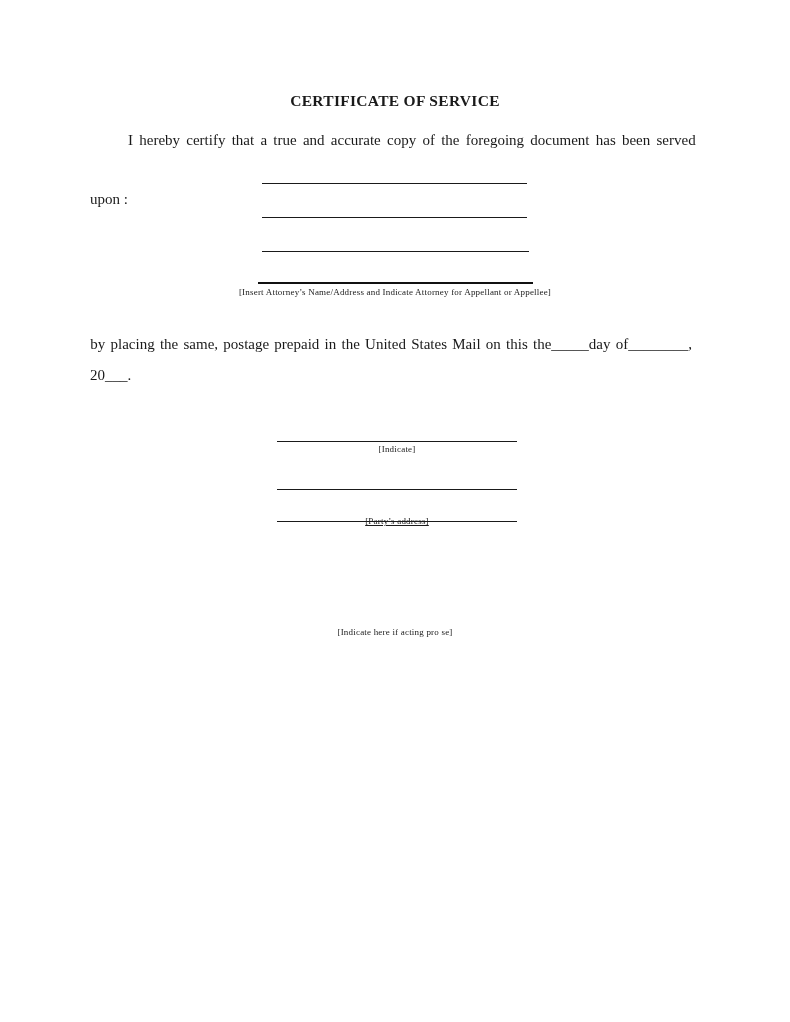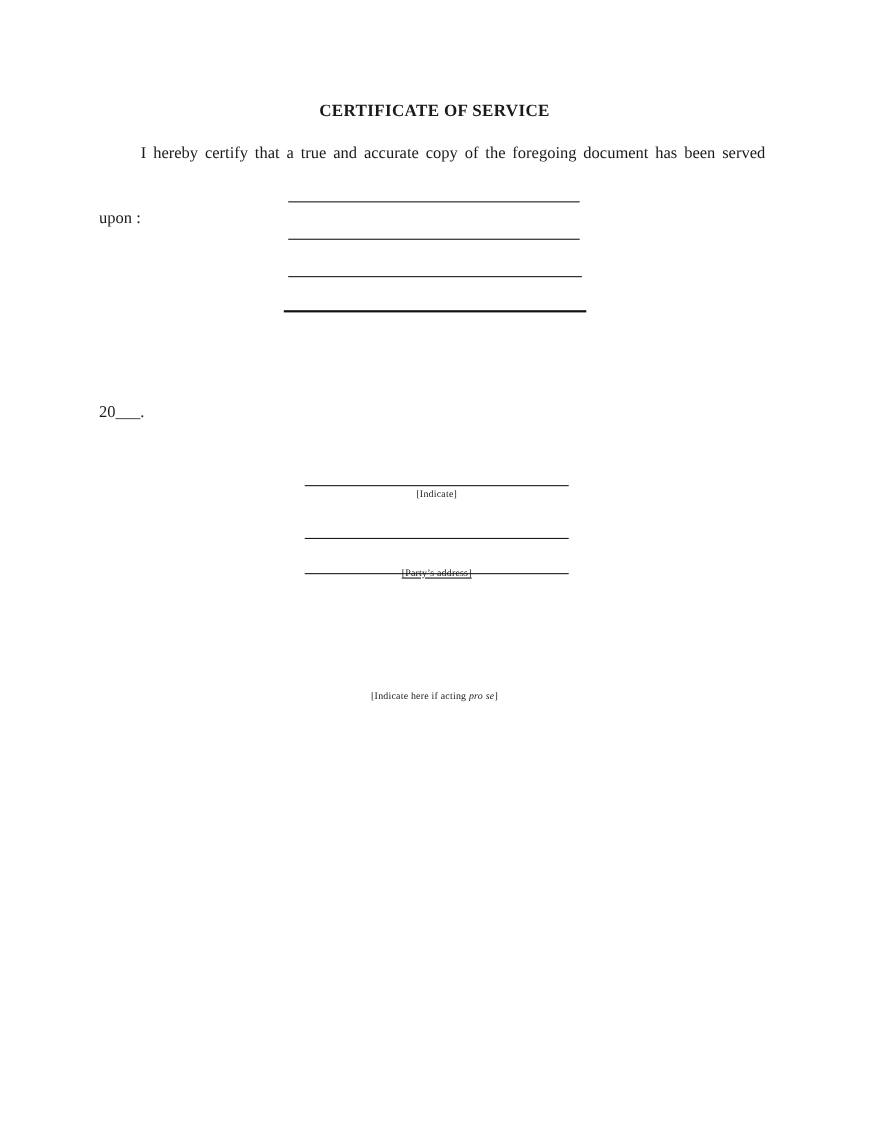--- a/index.html
+++ b/index.html
@@ -47,38 +47,40 @@
   }
   .caption {
     position: absolute;
     font-size: 9px;
     letter-spacing: 0.2px;
     white-space: pre;
     text-align: center;
   }
   .caption.full { left: 0; width: 790px; }
   .caption.sigw { left: 277px; width: 240px; }
-  .italic { font-style: italic; }
+  .italic { }
 </style>
 </head>
 <body>
 
 <div class="page">
 
   <div class="doc-title">CERTIFICATE OF SERVICE</div>
 
   <div class="body-text ws2" style="top:131px; left:128px;text-align:right;">I hereby certify that a true and accurate copy of the foregoing document has been served</div>
   <div class="body-text" style="top:150px; left:90px;margin-top:40px;">upon :</div>
 
   <div class="rule" style="top:183px; left:262px; width:265px;"></div>
   <div class="rule" style="top:217px; left:262px; width:265px;"></div>
   <div class="rule" style="top:251px; left:262px; width:267px;"></div>
   <div class="rule-bold" style="top:282px; left:258px; width:275px;"></div>
 
+  <div class="caption full" style="top:287px;">[Insert Attorney’s Name/Address and Indicate Attorney for Appellant or Appellee]</div>
 
+  <div class="body-text ws1" style="top:335px; left:85px;"> by placing the same, postage prepaid in the United States Mail on this the_____day of________,</div>
   <div class="body-text" style="top:366px; left:90px;text-align:center;">20___.</div>
 
   <div class="rule" style="top:441px; left:277px; width:240px;"></div>
   <div class="caption sigw" style="top:444px;">[Indicate]</div>
 
   <div class="rule" style="top:489px; left:277px; width:240px;"></div>
 
   <div class="rule" style="top:521px; left:277px; width:240px;"></div>
   <div class="caption sigw" style="top:516px;text-decoration:underline;">[Party’s address]</div>
 

